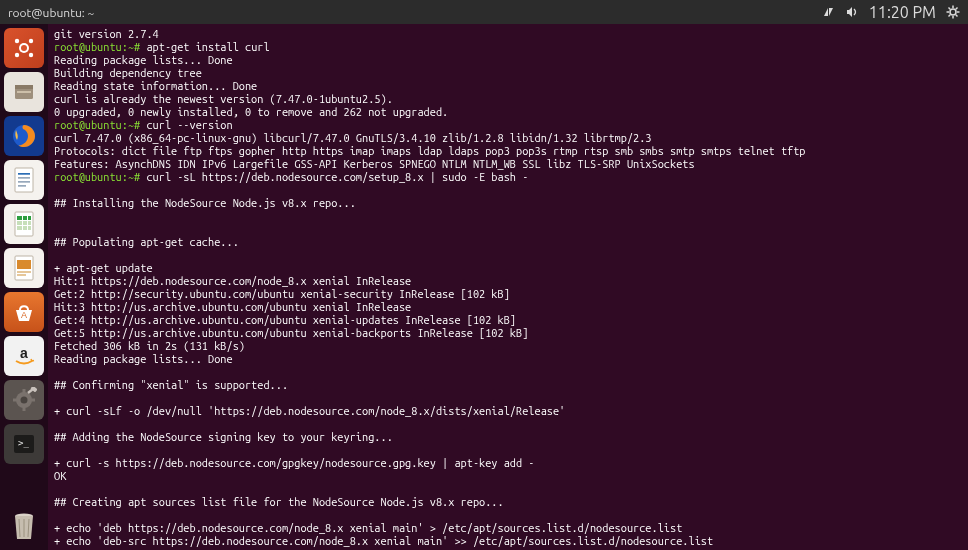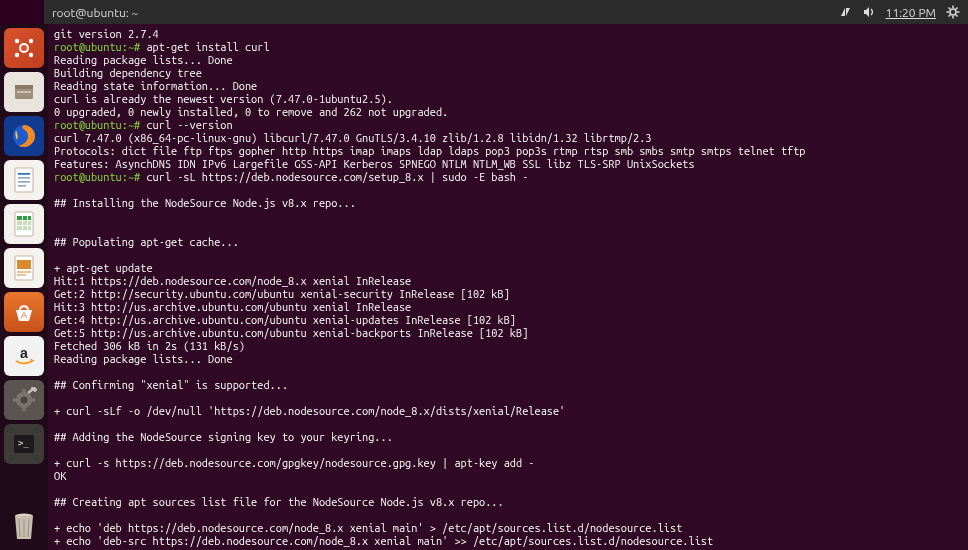--- a/index.html
+++ b/index.html
@@ -1,18 +1,18 @@
 <!DOCTYPE html>
 <html><head>
 <meta charset="utf-8">
 <style>
   * { margin: 0; padding: 0; box-sizing: border-box; }
   html, body { width: 968px; height: 550px; overflow: hidden; font-family: "Ubuntu Mono","DejaVu Sans Mono",monospace; }
   body { background: #2c001e; display: flex; flex-direction: column; }
-  .topbar { height: 24px; background: #2c2c2c; color: #dcdcdc; display: flex; align-items: center; font-size: 12px; font-family: Ubuntu,Arial,sans-serif; padding: 0 8px; margin-left: 44px; }
+  .topbar { height: 24px; background: #2c2c2c; color: #dcdcdc; display: flex; align-items: center; font-size: 12px; font-family: Ubuntu,Arial,sans-serif; padding: 0 8px; }
   .topbar-title { flex: 0 0 auto; }
   .topbar-spacer { flex: 1; }
   .topbar-item { display: inline-flex; align-items: center; justify-content: center; margin-left: 10px; cursor: pointer; }
   .topbar-item svg { display: block; }
   .ws { flex: 1; display: flex; min-height: 0; }
   .launcher { width: 48px; background: rgba(30,10,25,0.85); display: flex; flex-direction: column; align-items: center; padding: 4px 0; gap: 4px; }
   .launcher-spacer { flex: 1; }
   .licon { width: 40px; height: 40px; border-radius: 6px; display: flex; align-items: center; justify-content: center; cursor: pointer; }
   .licon svg { display: block; }
   .terminal { flex: 1; background: #300a24; color: #ffffff; font-size: 11px; line-height: 13px; padding: 4px 6px; white-space: pre; overflow: hidden; }
@@ -30,21 +30,21 @@
     <svg width="14" height="14" viewBox="0 0 14 14">
         <path d="M3 11 L7 3 L7 11 Z M8 11 L12 3 L8 3 Z" fill="#dcdcdc"></path>
       </svg>
   </span>
   <span class="topbar-item">
     <svg width="14" height="14" viewBox="0 0 14 14">
         <path d="M2 5 H4 L7 2 V12 L4 9 H2 Z" fill="#dcdcdc"></path>
         <path d="M9 4 Q12 7 9 10" stroke="#dcdcdc" stroke-width="1.3" fill="none"></path>
       </svg>
   </span>
-  <span class="topbar-item" style="font-size:12px;text-decoration:underline;">11:20 PM</span>
+  <span class="topbar-item" style="font-size:16px;">11:20 PM</span>
   <span class="topbar-item">
     <svg width="14" height="14" viewBox="0 0 14 14">
         <circle cx="7" cy="7" r="3" fill="none" stroke="#dcdcdc" stroke-width="1.5"></circle>
         <g stroke="#dcdcdc" stroke-width="1.5">
           <line x1="7" y1="0.5" x2="7" y2="3"></line>
           <line x1="7" y1="11" x2="7" y2="13.5"></line>
           <line x1="0.5" y1="7" x2="3" y2="7"></line>
           <line x1="11" y1="7" x2="13.5" y2="7"></line>
           <line x1="2.5" y1="2.5" x2="4.2" y2="4.2"></line>
           <line x1="9.8" y1="9.8" x2="11.5" y2="11.5"></line>

